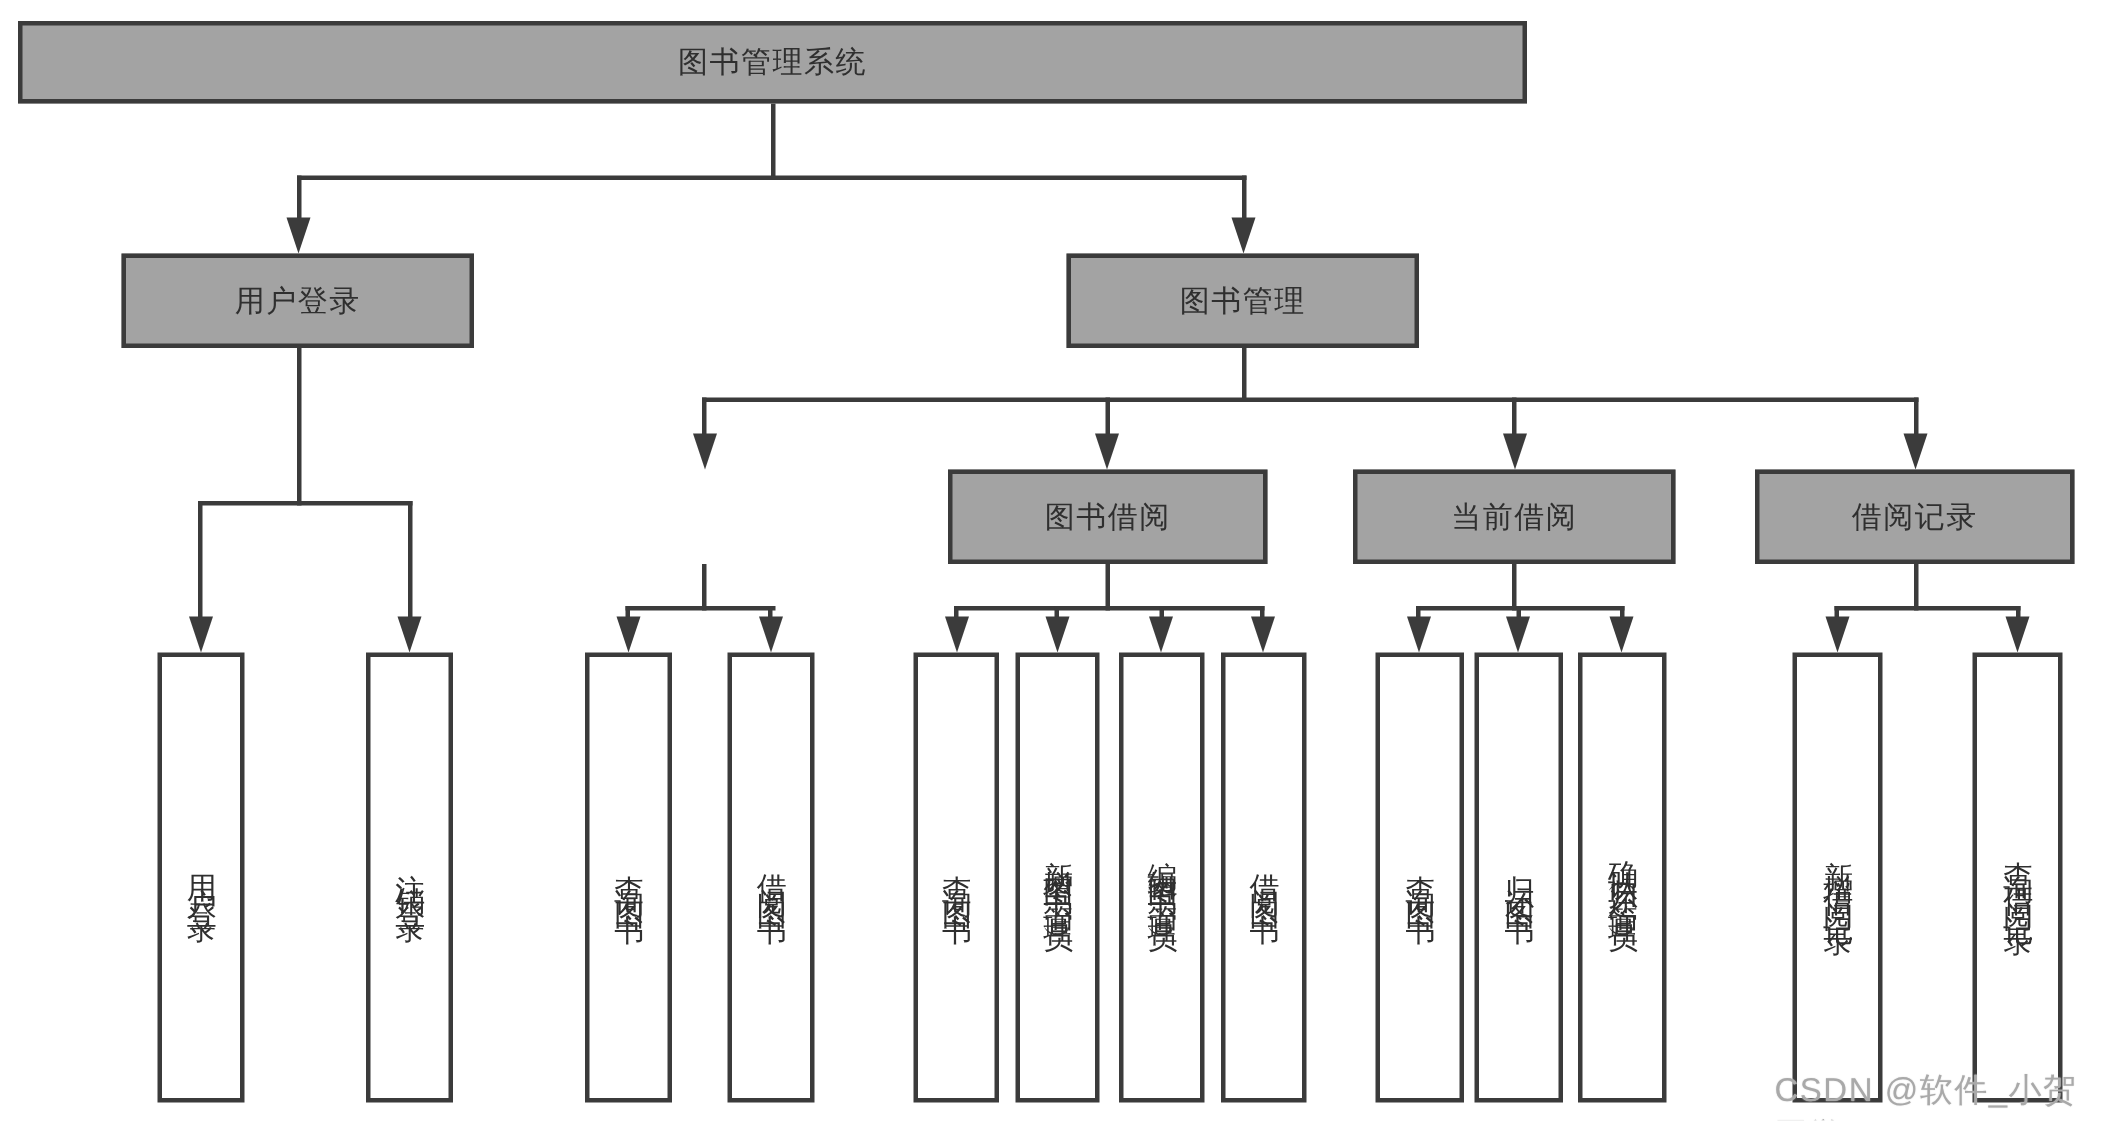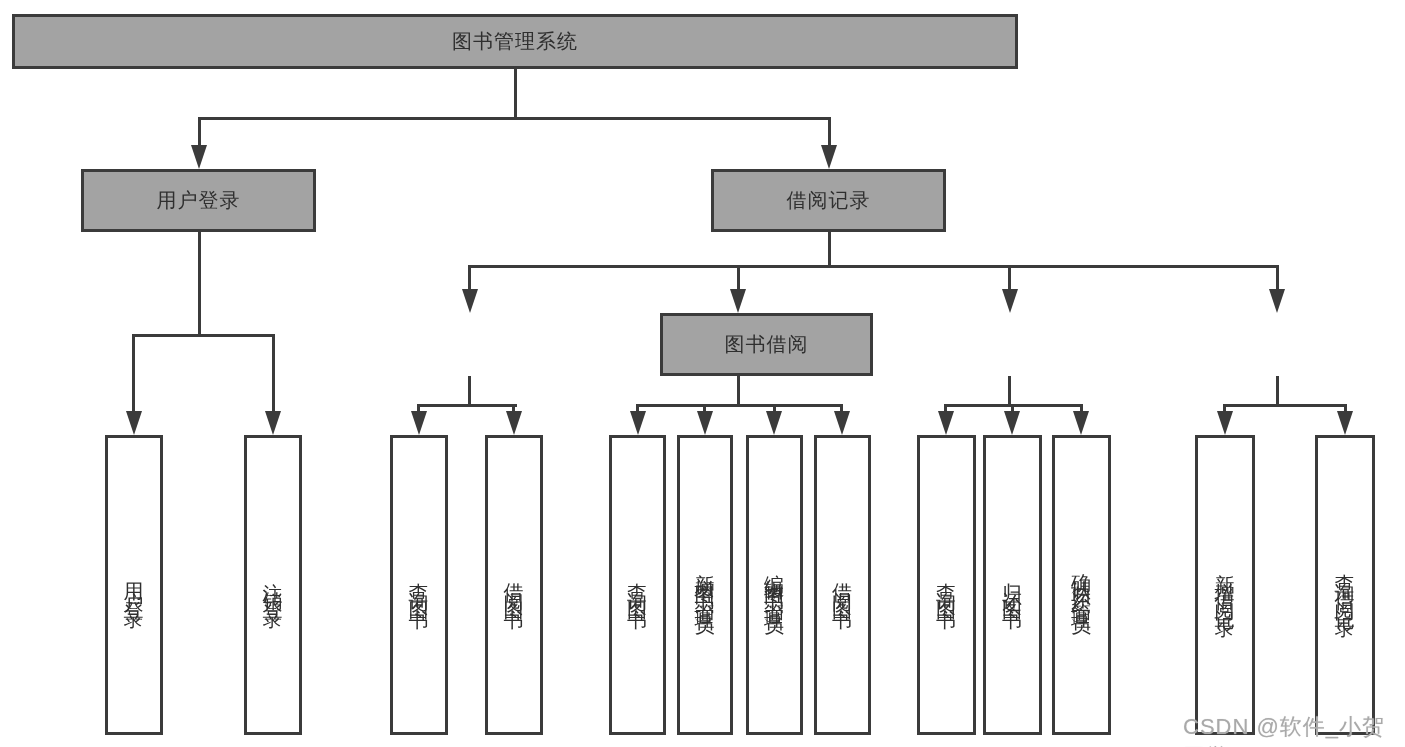--- a/index.html
+++ b/index.html
@@ -48,43 +48,49 @@
   <div class="hline" style="left:198px;top:117px;width:633px;"></div>
   <div class="vline" style="left:198px;top:117px;height:31px;"></div>
   <div class="vline" style="left:828px;top:117px;height:31px;"></div>
   <div class="arrow" style="left:191px;top:145px;"></div>
   <div class="arrow" style="left:821px;top:145px;"></div>
 
   <div class="box" style="left:81px;top:169px;width:235px;height:63px;">
     <span>用户登录</span>
   </div>
   <div class="box" style="left:711px;top:169px;width:235px;height:63px;">
-    <span>借阅记录</span>
+    <span>图书管理</span>
   </div>
 
   <div class="vline" style="left:198px;top:232px;height:105px;"></div>
   <div class="hline" style="left:132px;top:334px;width:143px;"></div>
   <div class="vline" style="left:132px;top:334px;height:79px;"></div>
   <div class="vline" style="left:272px;top:334px;height:79px;"></div>
   <div class="arrow" style="left:126px;top:411px;"></div>
   <div class="arrow" style="left:265px;top:411px;"></div>
 
   <div class="vline" style="left:828px;top:232px;height:36px;"></div>
   <div class="hline" style="left:468px;top:265px;width:811px;"></div>
   <div class="vline" style="left:468px;top:265px;height:27px;"></div>
   <div class="vline" style="left:737px;top:265px;height:27px;"></div>
   <div class="vline" style="left:1008px;top:265px;height:27px;"></div>
   <div class="vline" style="left:1276px;top:265px;height:27px;"></div>
   <div class="arrow" style="left:462px;top:289px;"></div>
   <div class="arrow" style="left:730px;top:289px;"></div>
   <div class="arrow" style="left:1002px;top:289px;"></div>
   <div class="arrow" style="left:1269px;top:289px;"></div>
 
-  <div class="box" style="left:632px;top:313px;width:213px;height:63px;margin-left:28px;">
+  <div class="box" style="left:632px;top:313px;width:213px;height:63px;">
     <span>图书借阅</span>
+  </div>
+  <div class="box" style="left:902px;top:313px;width:215px;height:63px;">
+    <span>当前借阅</span>
+  </div>
+  <div class="box" style="left:1170px;top:313px;width:213px;height:63px;">
+    <span>借阅记录</span>
   </div>
 
   <div class="vline" style="left:468px;top:376px;height:31px;"></div>
   <div class="hline" style="left:417px;top:404px;width:100px;"></div>
   <div class="vline" style="left:417px;top:404px;height:9px;"></div>
   <div class="vline" style="left:512px;top:404px;height:9px;"></div>
   <div class="arrow" style="left:411px;top:411px;"></div>
   <div class="arrow" style="left:506px;top:411px;"></div>
 
   <div class="vline" style="left:737px;top:376px;height:31px;"></div>

